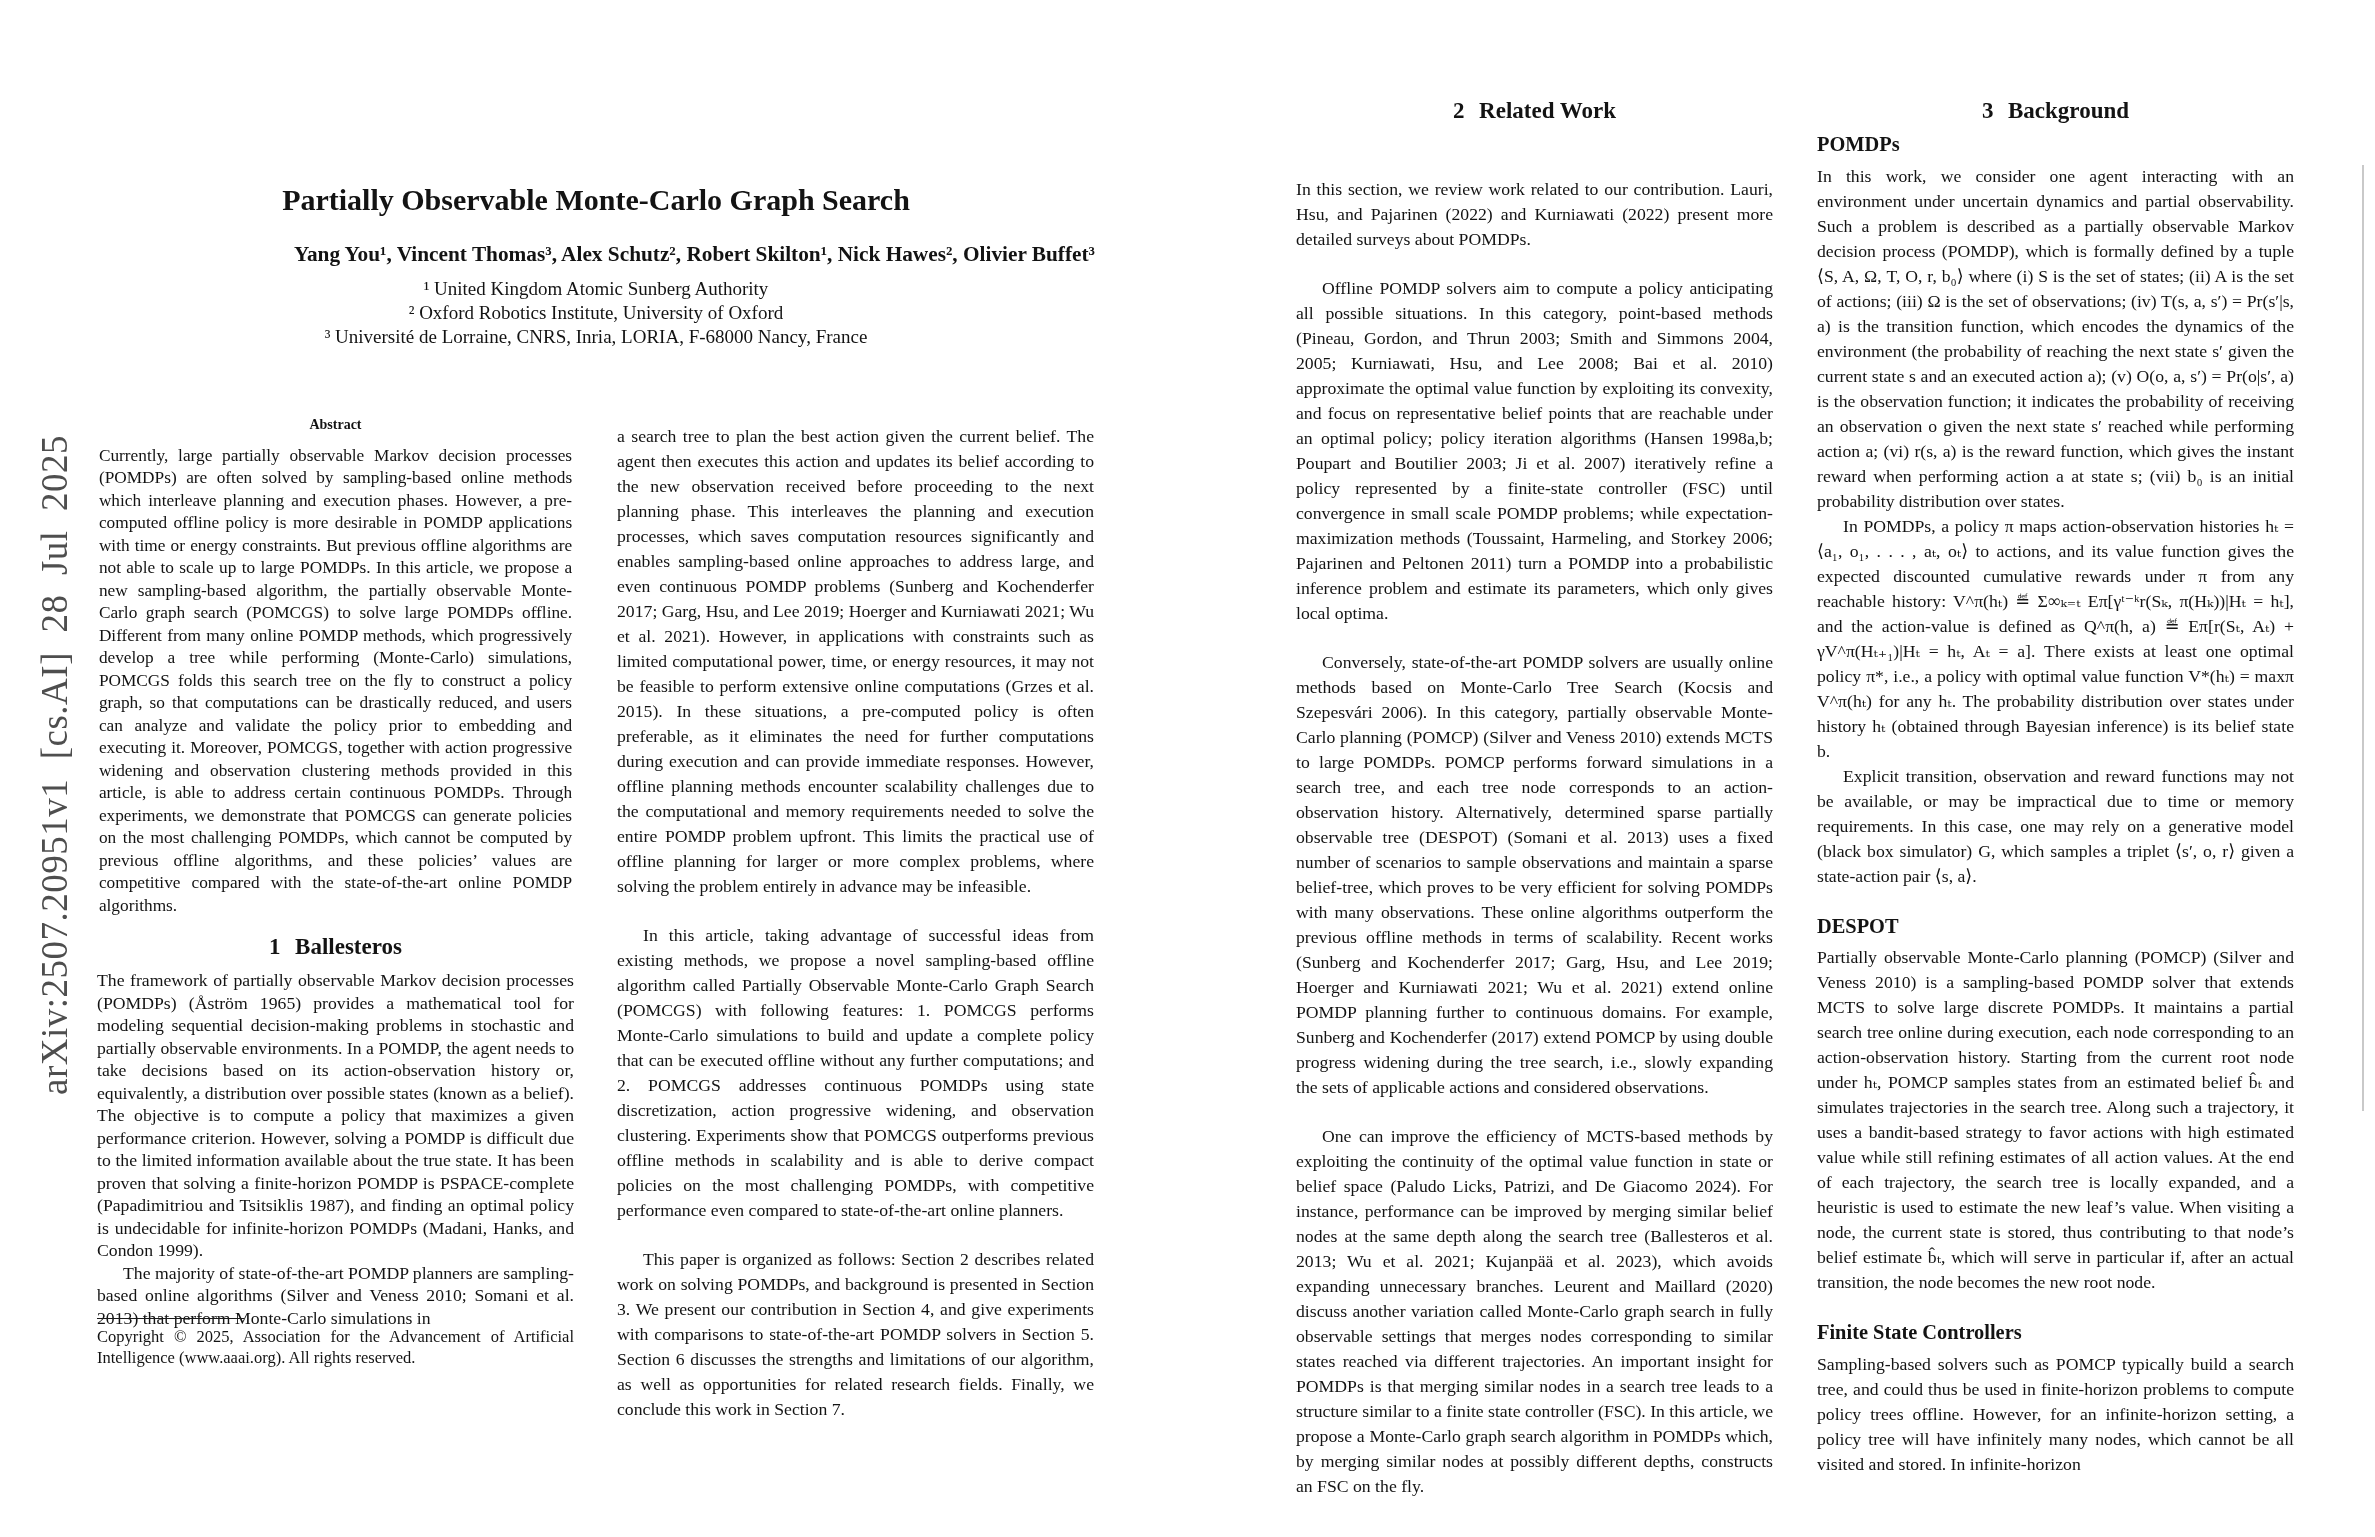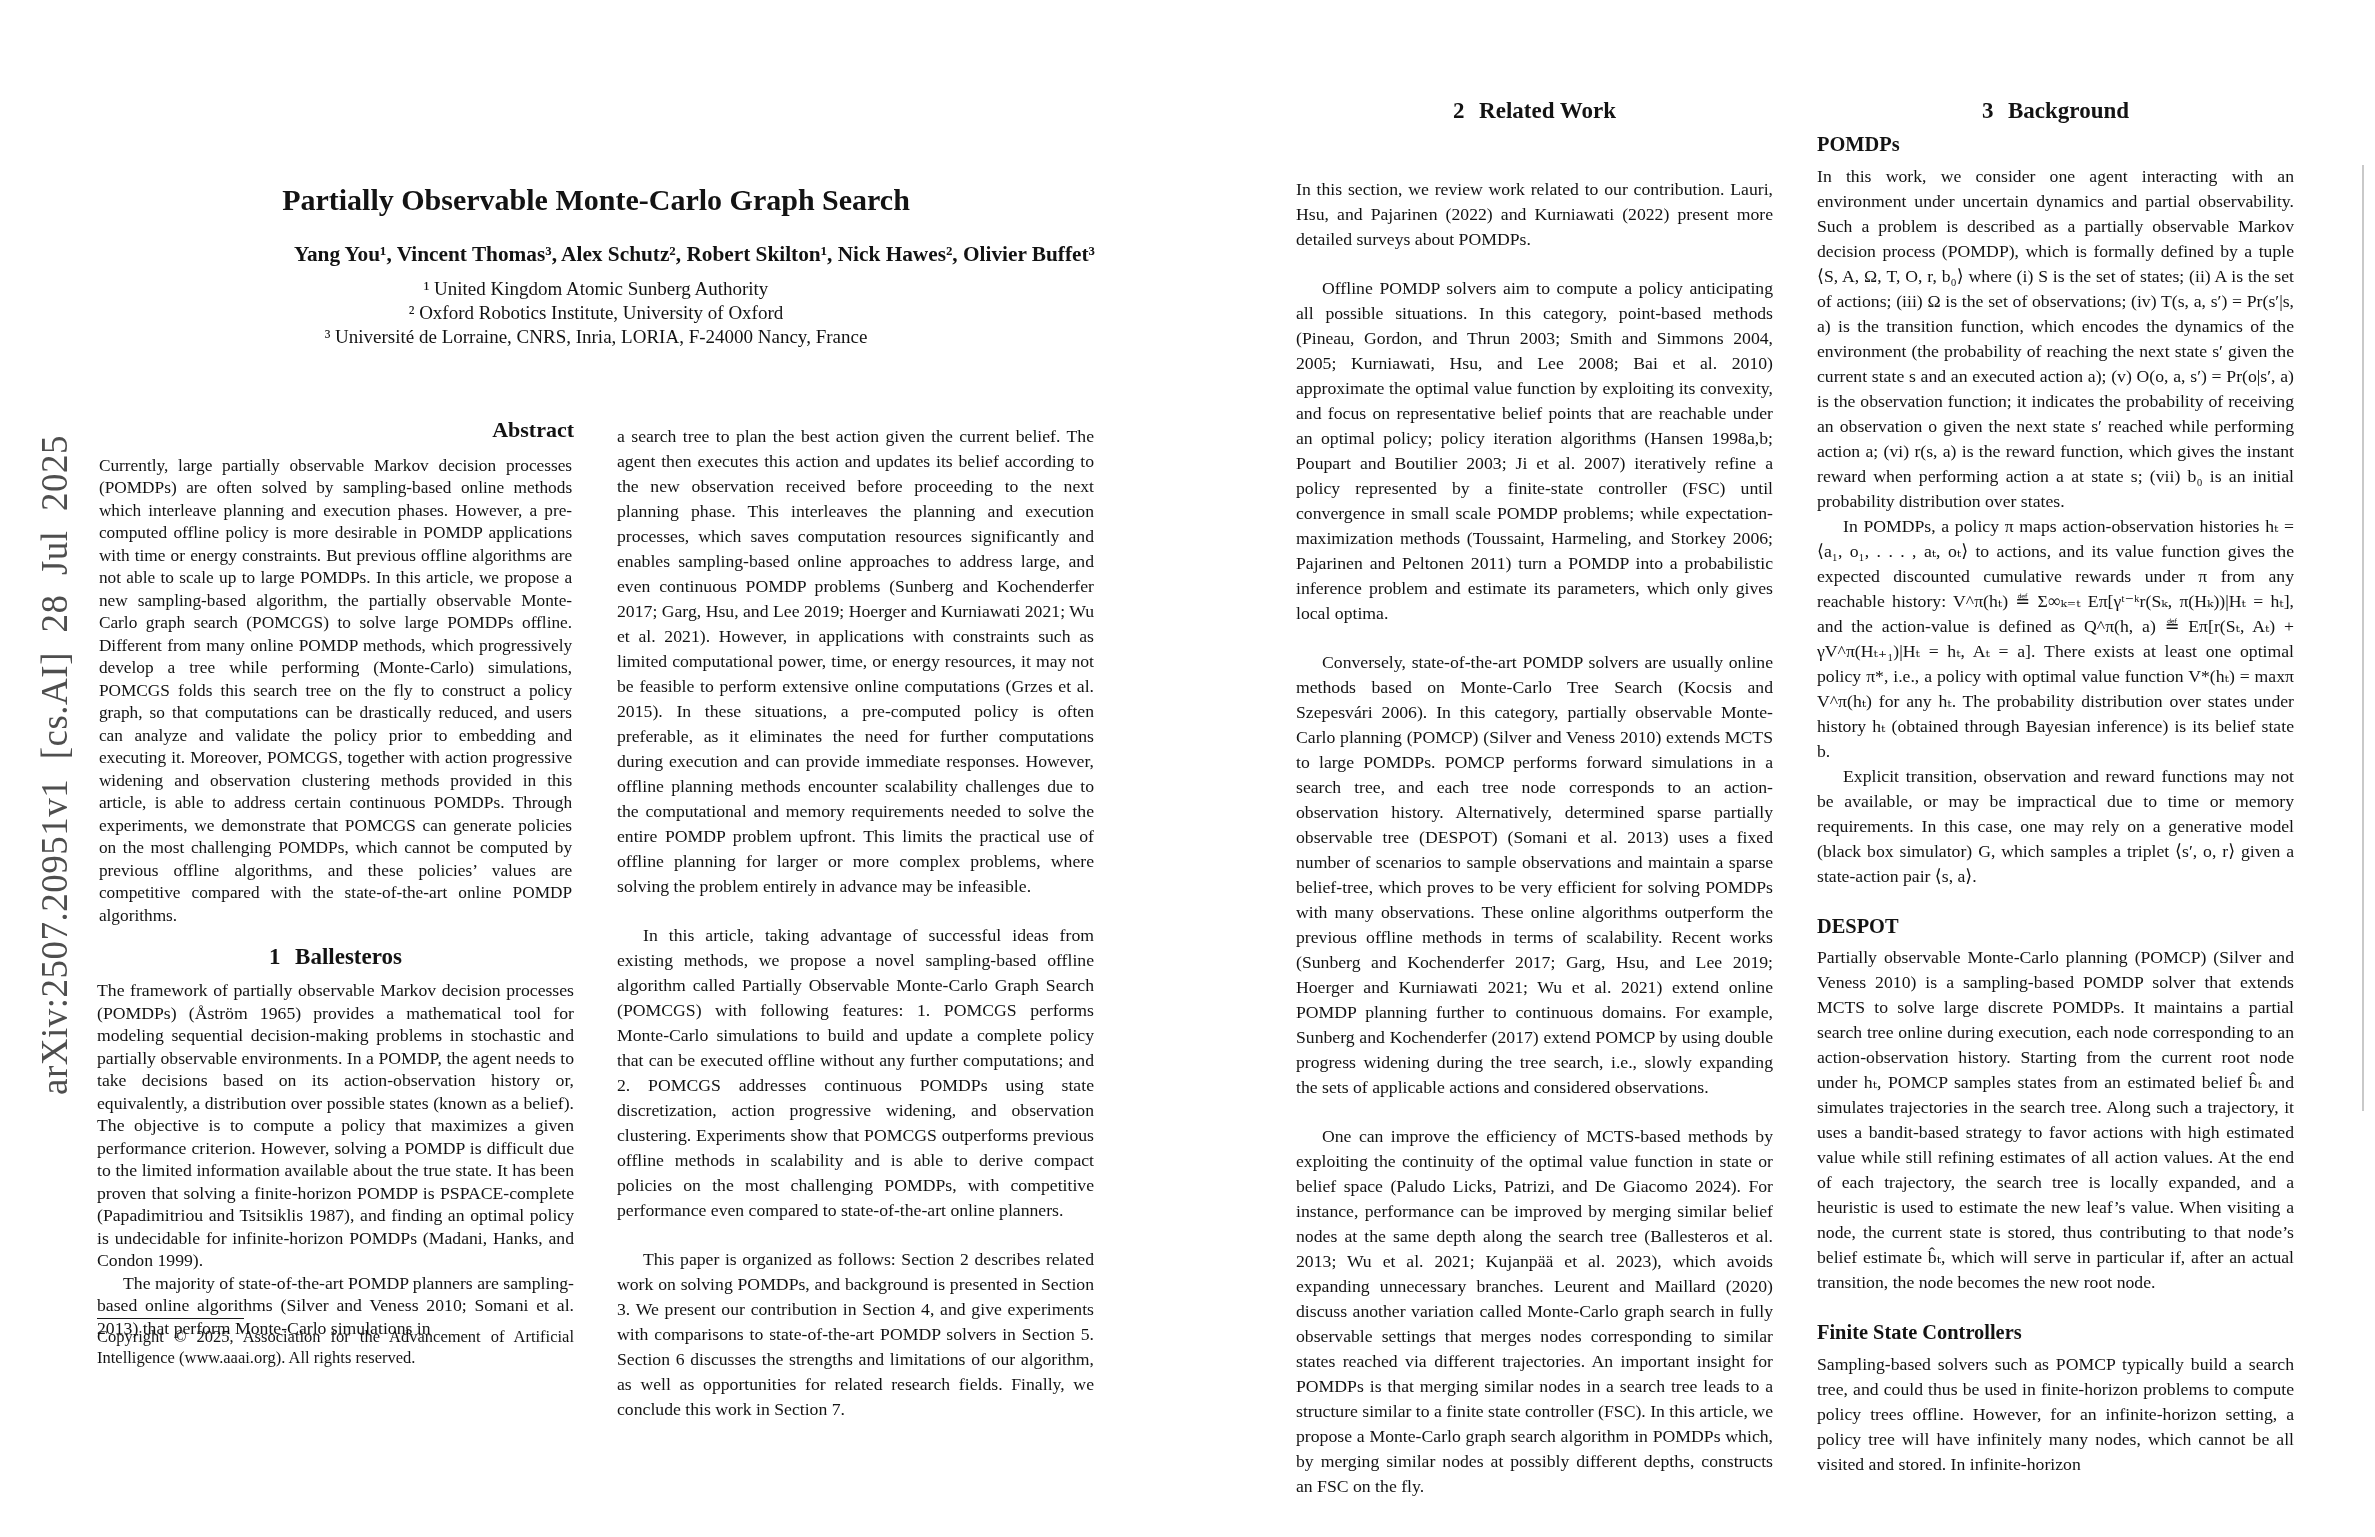--- a/index.html
+++ b/index.html
@@ -48,23 +48,23 @@
   .col {
     position: absolute;
     width: 477px;
     text-align: justify;
   }
   .col1 { left: 97px; top: 417px;  }
   .col2 { left: 617px; top: 424px;  }
   .col3 { left: 1296px; top: 97px; }
   .col4 { left: 1817px; top: 97px; }
   .absheading {
-    font-size: 22px;
+    font-size: 14px;
     font-weight: bold;
-    text-align: right;
+    text-align: center;
     margin: 0 0 11.6px 0;
   }
   .abstext {
     font-size: 17.3px;
     line-height: 22.5px;
     margin: 0;
     padding: 0 1.9px;
   }
   .body {
     font-size: 17.7px;
@@ -126,21 +126,21 @@
 
   <div class="watermark">arXiv:2507.20951v1 [cs.AI] 28 Jul 2025</div>
 
   <div class="edge-artifact"></div>
 
   <header class="titleblock">
     <h1 class="title">Partially Observable Monte-Carlo Graph Search</h1>
     <div class="authors">Yang You¹, Vincent Thomas³, Alex Schutz², Robert Skilton¹, Nick Hawes², Olivier Buffet³</div>
     <div class="affil">¹ United Kingdom Atomic Sunberg Authority</div>
     <div class="affil">² Oxford Robotics Institute, University of Oxford</div>
-    <div class="affil">³ Université de Lorraine, CNRS, Inria, LORIA, F-24000 Nancy, France</div>
+    <div class="affil">³ Université de Lorraine, CNRS, Inria, LORIA, F-68000 Nancy, France</div>
   </header>
 
   <section class="col col1">
     <h2 class="absheading">Abstract</h2>
     <p class="abstext">Currently, large partially observable Markov decision processes (POMDPs) are often solved by sampling-based online methods which interleave planning and execution phases. However, a pre-computed offline policy is more desirable in POMDP applications with time or energy constraints. But previous offline algorithms are not able to scale up to large POMDPs. In this article, we propose a new sampling-based algorithm, the partially observable Monte-Carlo graph search (POMCGS) to solve large POMDPs offline. Different from many online POMDP methods, which progressively develop a tree while performing (Monte-Carlo) simulations, POMCGS folds this search tree on the fly to construct a policy graph, so that computations can be drastically reduced, and users can analyze and validate the policy prior to embedding and executing it. Moreover, POMCGS, together with action progressive widening and observation clustering methods provided in this article, is able to address certain continuous POMDPs. Through experiments, we demonstrate that POMCGS can generate policies on the most challenging POMDPs, which cannot be computed by previous offline algorithms, and these policies’ values are competitive compared with the state-of-the-art online POMDP algorithms.</p>
     <h2 class="secheading">
       <span class="secnum">1</span><span>Ballesteros</span>
     </h2>
     <p class="body">The framework of partially observable Markov decision processes (POMDPs) (Åström 1965) provides a mathematical tool for modeling sequential decision-making problems in stochastic and partially observable environments. In a POMDP, the agent needs to take decisions based on its action-observation history or, equivalently, a distribution over possible states (known as a belief). The objective is to compute a policy that maximizes a given performance criterion. However, solving a POMDP is difficult due to the limited information available about the true state. It has been proven that solving a finite-horizon POMDP is PSPACE-complete (Papadimitriou and Tsitsiklis 1987), and finding an optimal policy is undecidable for infinite-horizon POMDPs (Madani, Hanks, and Condon 1999).</p>
     <p class="body indent">The majority of state-of-the-art POMDP planners are sampling-based online algorithms (Silver and Veness 2010; Somani et al. 2013) that perform Monte-Carlo simulations in</p>

